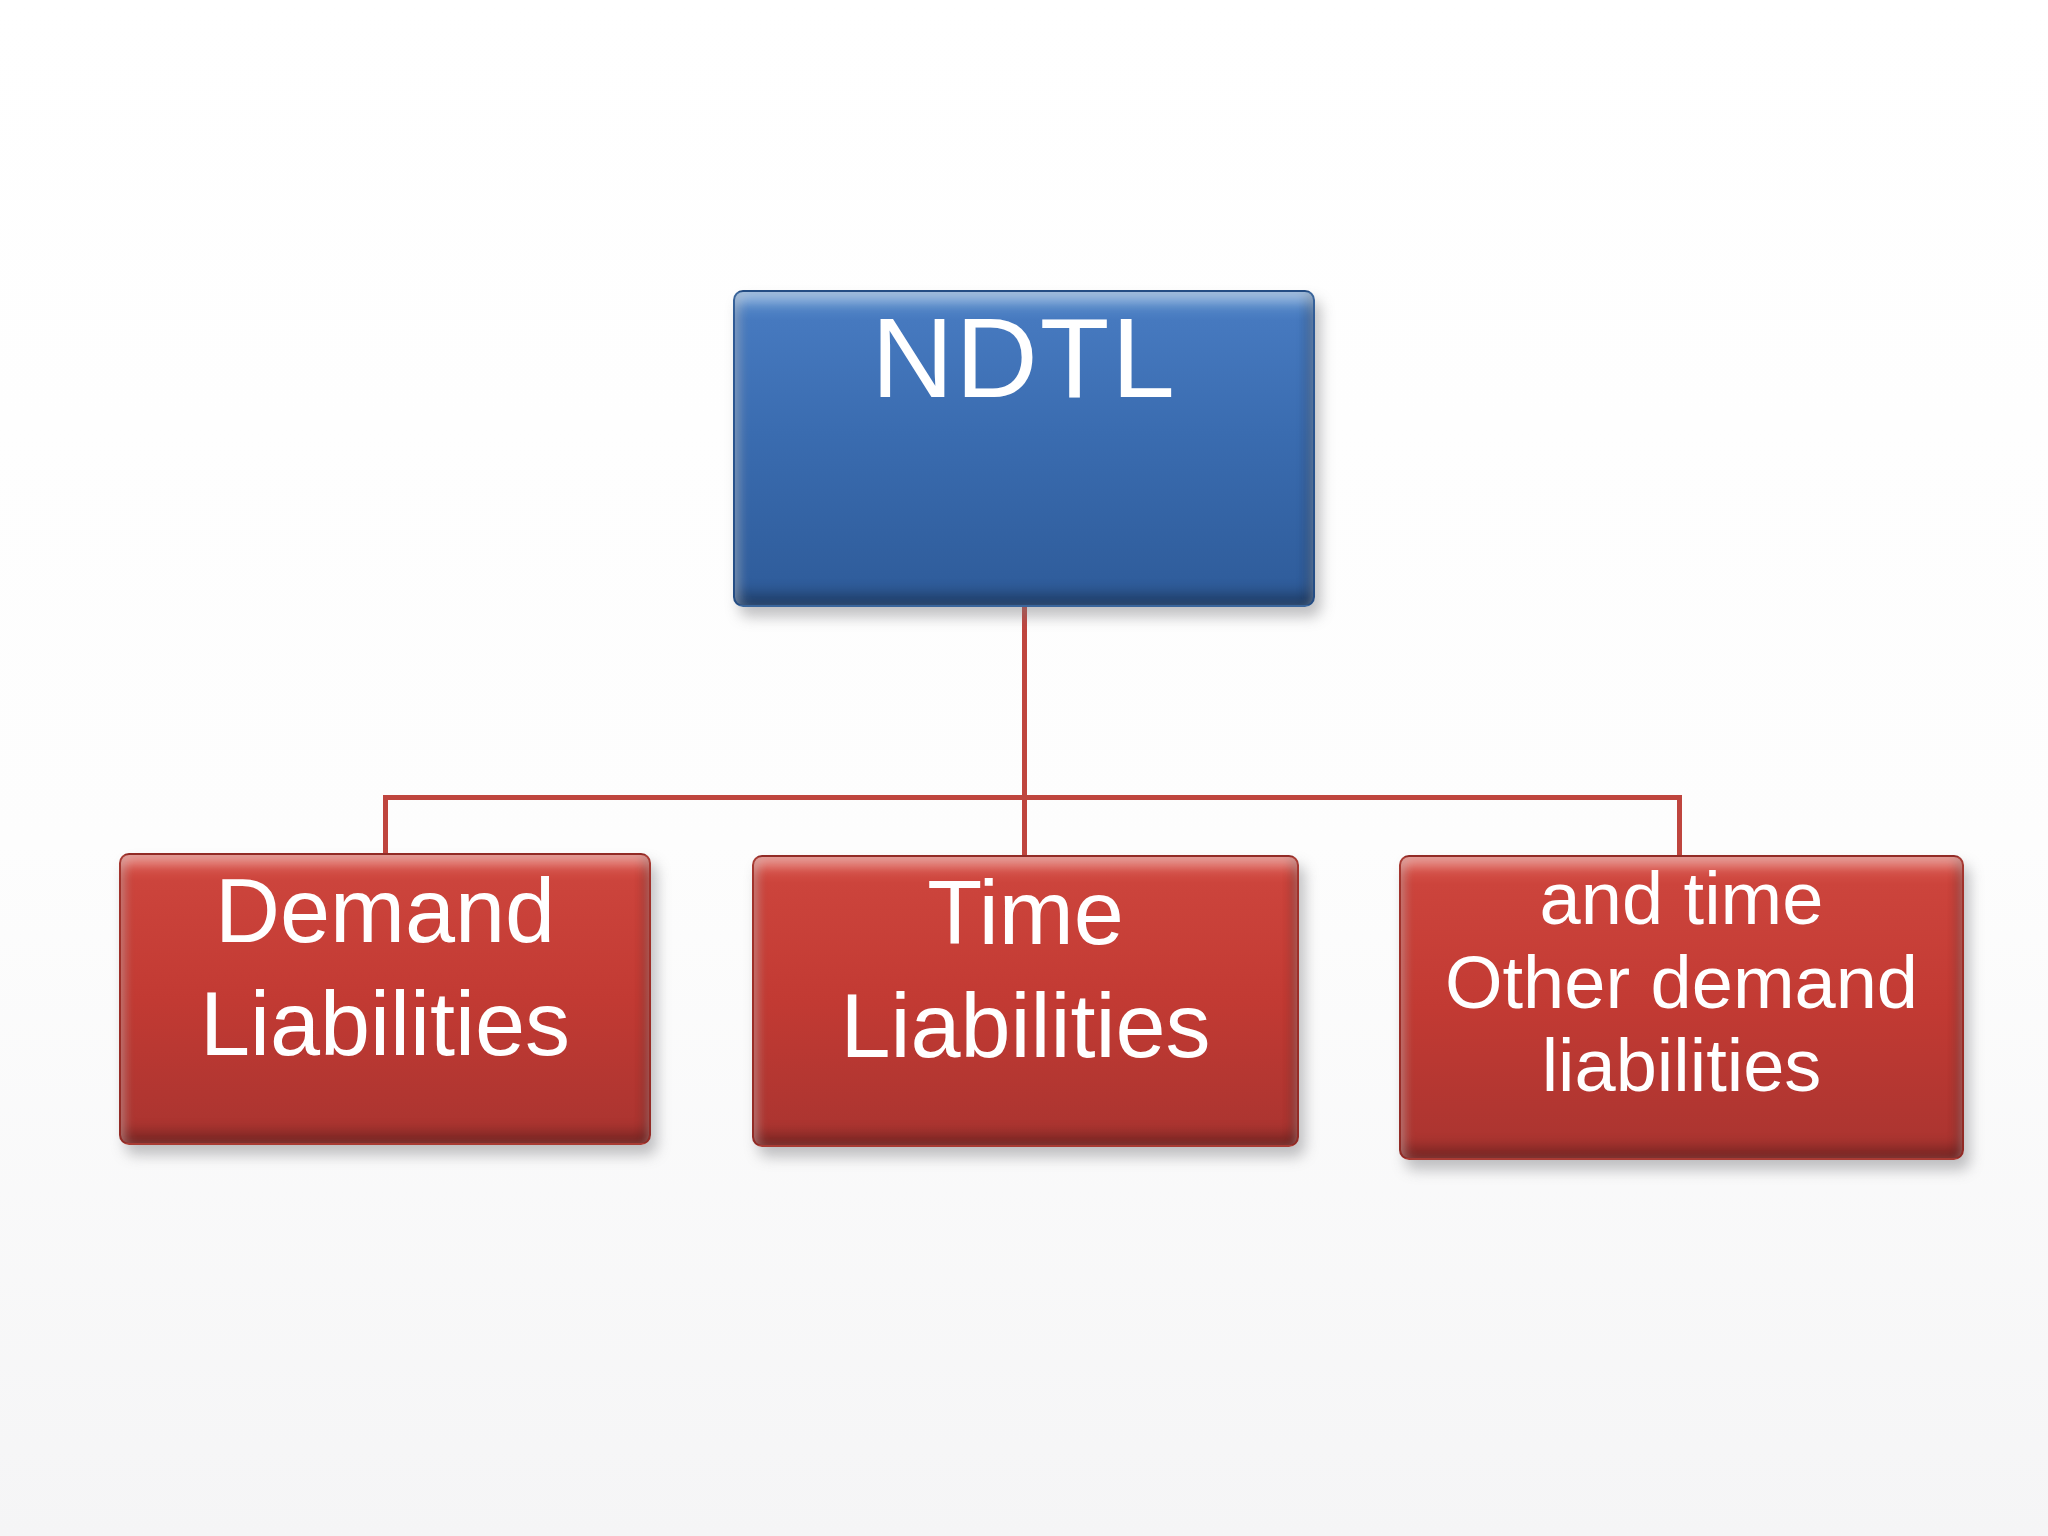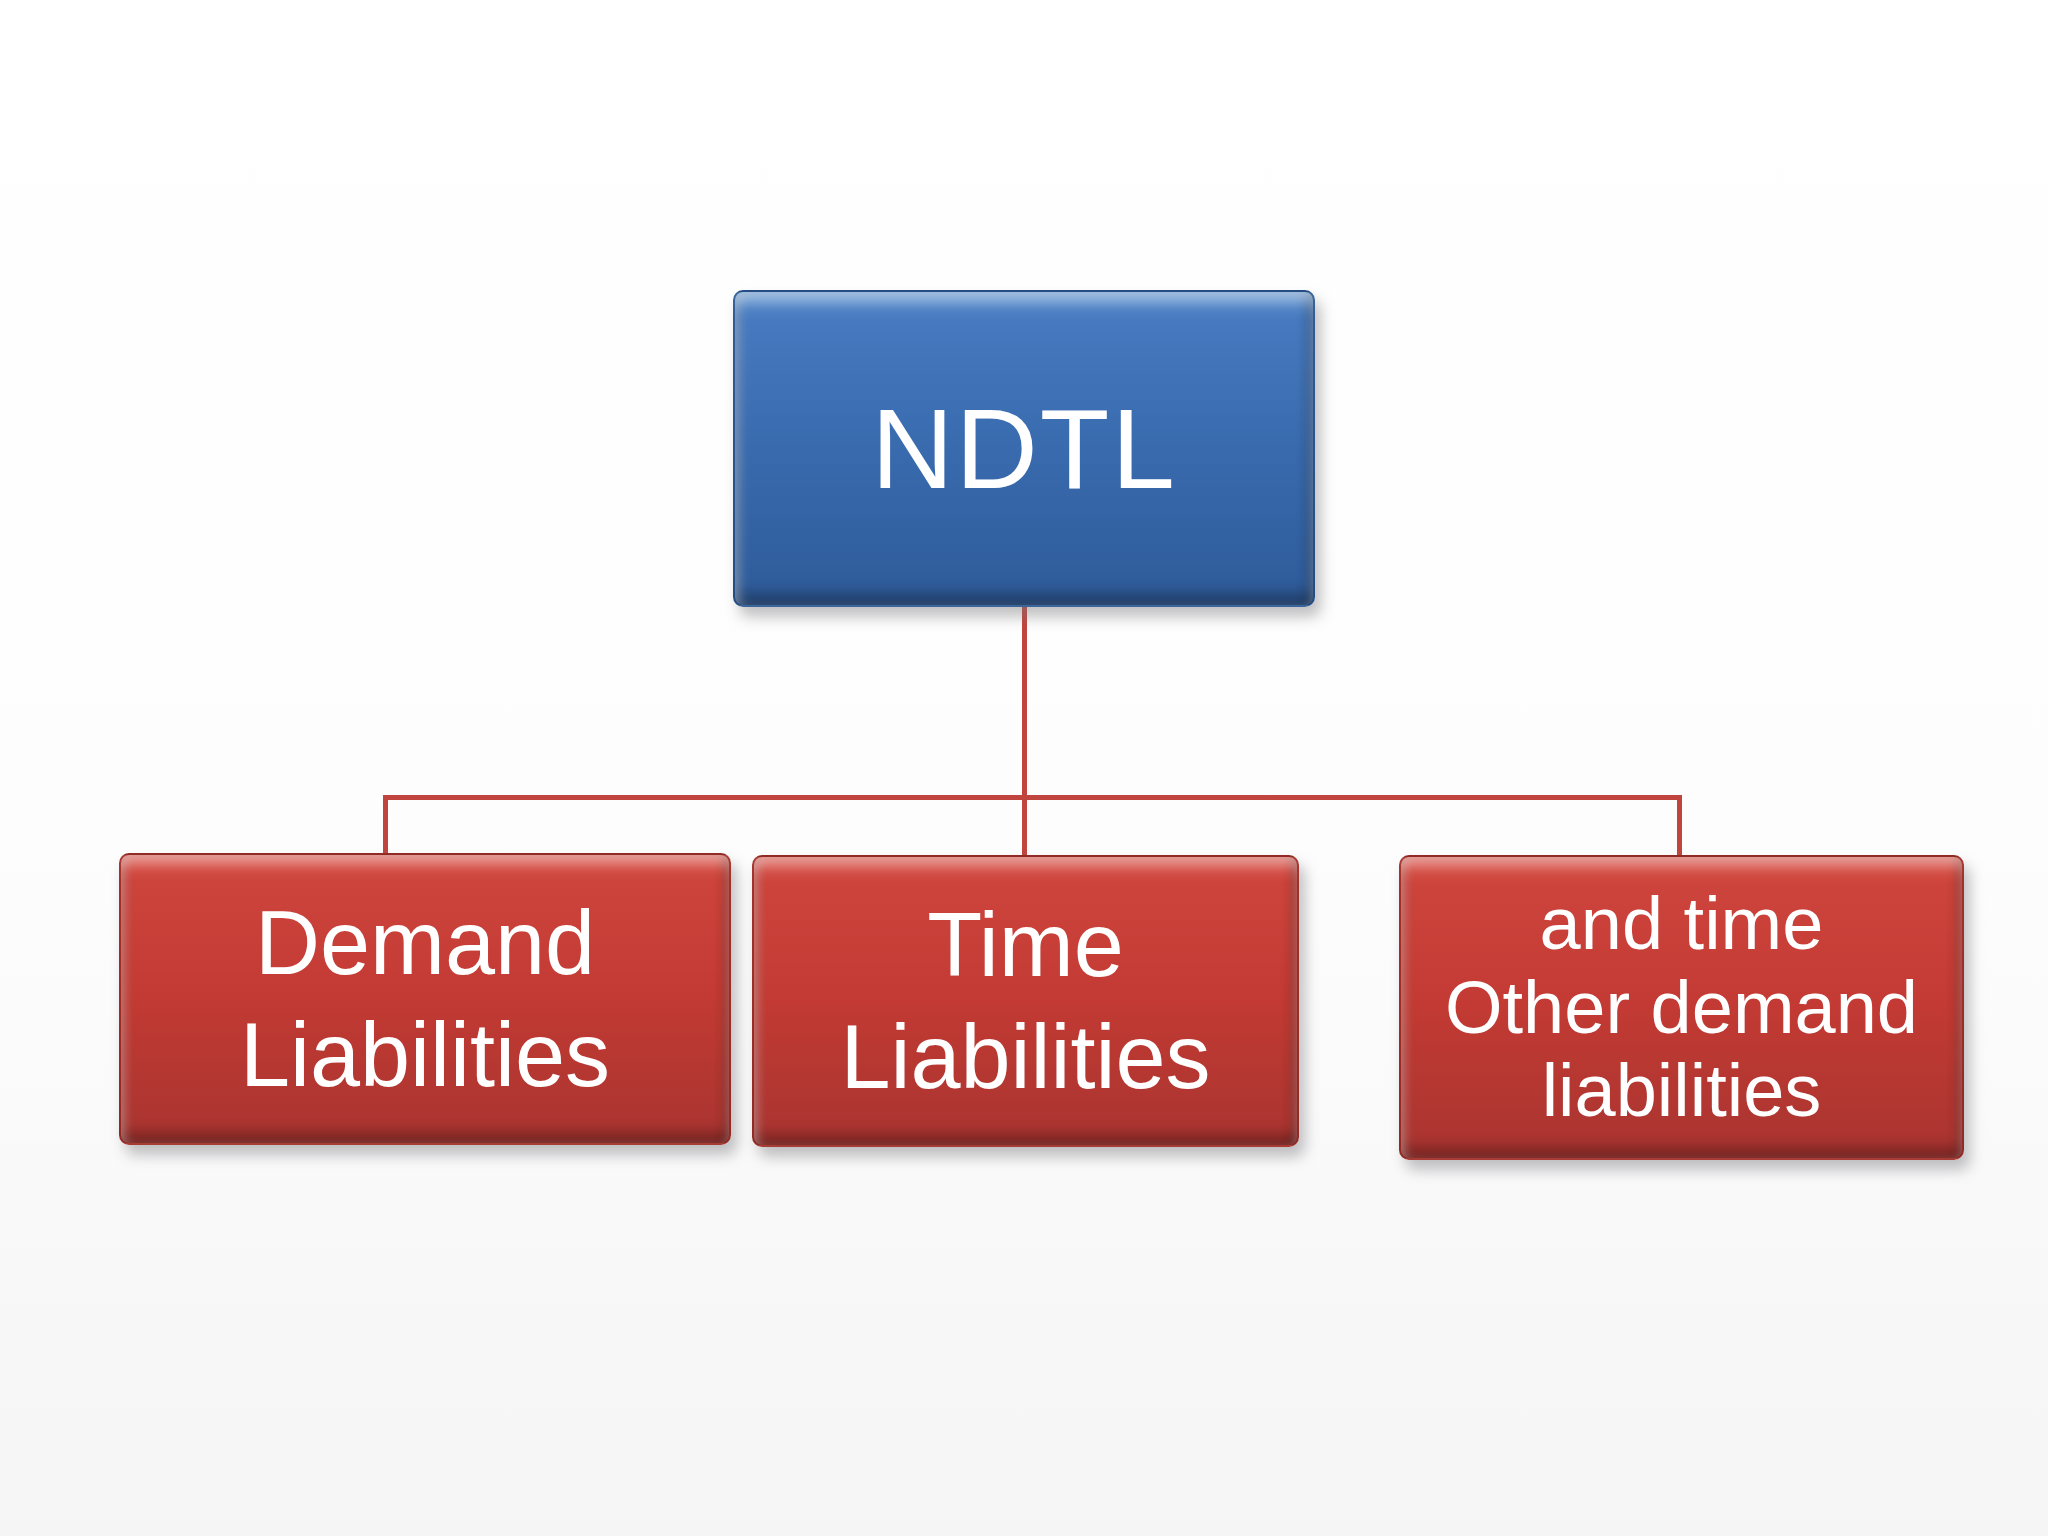--- a/index.html
+++ b/index.html
@@ -38,21 +38,20 @@
   .conn-drop-mid   {left:1022px; top:795px;  width:5px;   height:64px;}
   .conn-drop-right {left:1677px; top:795px;  width:5px;   height:64px;}
 
   
   .node{
     position:absolute;
     z-index:2;
     display:flex;
     flex-direction:column;
     align-items:center;
-    justify-content:center;
     text-align:center;
     color:var(--text);
     border-radius:10px;
   }
   .node .line{display:block;}
 
   .node-root{
     left:733px; top:290px; width:582px; height:317px;
     background:linear-gradient(180deg,
       var(--root-fill-top) 0%,
@@ -78,21 +77,21 @@
       var(--child-fill-bottom) 100%);
     border:2px solid rgba(125,35,30,.55);
     box-shadow:
       inset 0 9px 11px rgba(255,255,255,.38),
       inset 7px 0 9px rgba(255,255,255,.13),
       inset -7px 0 9px rgba(0,0,0,.13),
       inset 0 -11px 13px rgba(0,0,0,.28),
       6px 10px 14px rgba(120,120,125,.45);
   }
   .node-demand{
-    left:119px; top:853px; width:612px; height:292px;
+    left:119px; top:853px; width:532px; height:292px;
     font-size:90px; line-height:1.25;
   }
   .node-time{
     left:752px; top:855px; width:547px; height:292px;
     font-size:90px; line-height:1.25;
   }
   .node-other{
     left:1399px; top:855px; width:565px; height:305px;
     font-size:74px; line-height:1.13;
   }

